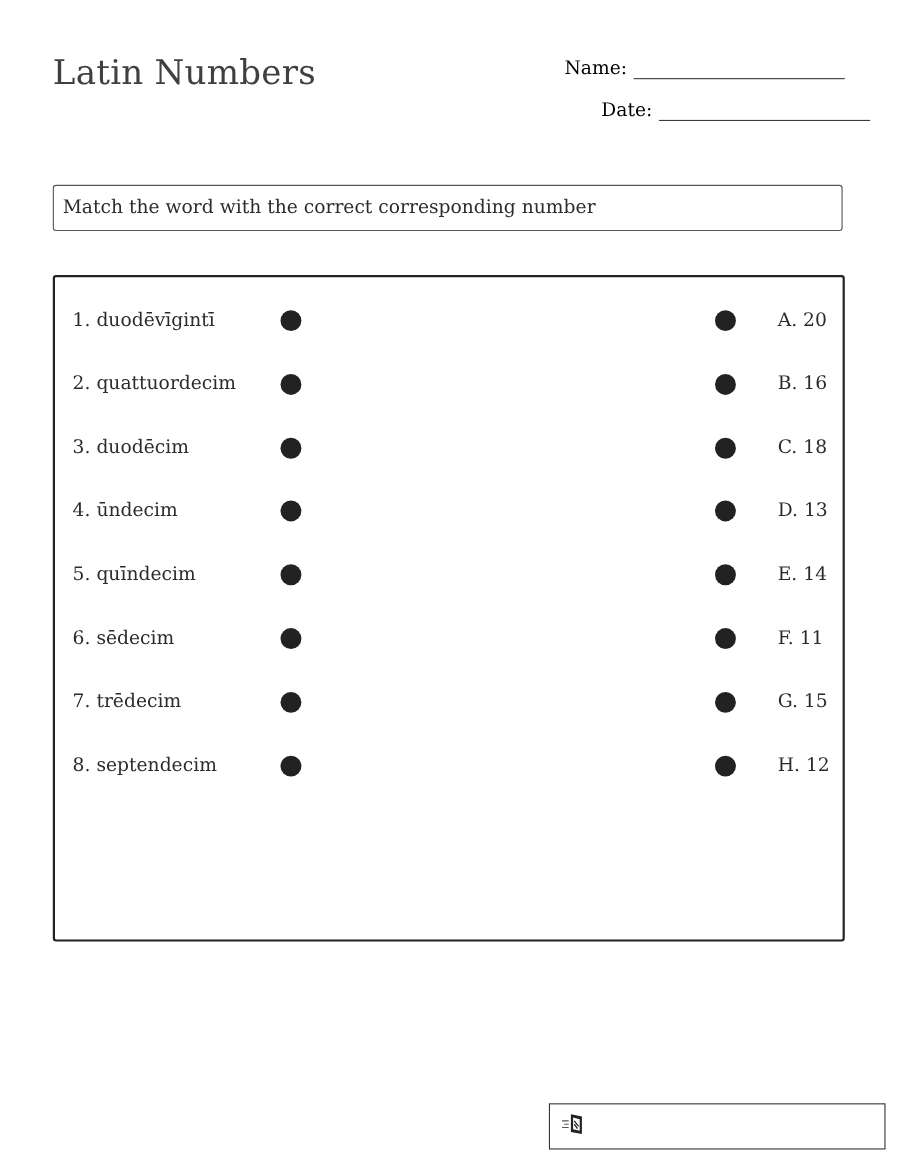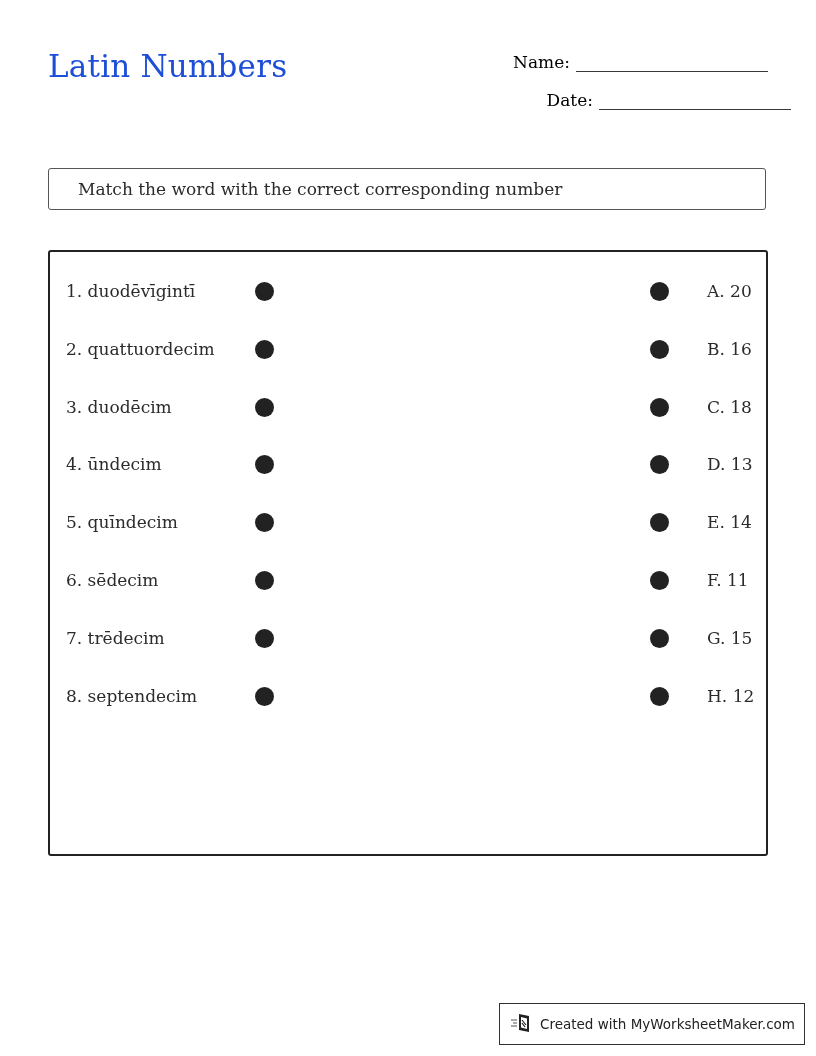--- a/index.html
+++ b/index.html
@@ -4,32 +4,32 @@
   <style>
     html, body { margin: 0; padding: 0; background: #ffffff; }
     body {
       width: 816px; height: 1056px; position: relative; overflow: hidden;
       font-family: "DejaVu Serif", "Liberation Serif", serif;
       color: #2b2b2b;
     }
     .title {
       position: absolute; left: 48px; top: 48px;
       font-size: 31px; font-weight: normal; letter-spacing: 0.2px;
-      color: #1d4ed8; margin: 0;
+      color: #404040; margin: 0;
     }
     .field-row { position: absolute; display: flex; align-items: flex-end; }
     .field-label {
       font-size: 17px; color: #000000; text-align: right; width: 60px;
       margin-right: 6px; line-height: 20px;
     }
     .field-line { width: 192px; border-bottom: 1.5px solid #3a3a3a; height: 18px; }
     .instructions {
       position: absolute; left: 48px; top: 168px; width: 718px; height: 42px;
       border: 1.5px solid #555; border-radius: 3px; box-sizing: border-box;
-      padding-left: 29px; display: flex; align-items: center;
+      padding-left: 8px; display: flex; align-items: center;
       font-size: 17px; color: #2b2b2b;
     }
     .match-box {
       position: absolute; left: 48px; top: 250px; width: 720px; height: 606px;
       border: 2px solid #222; border-radius: 3px; box-sizing: border-box;
     }
     .row { position: absolute; left: 0; width: 100%; height: 30px; }
     .word {
       position: absolute; left: 16px; top: 50%; transform: translateY(-50%);
       font-size: 17px; white-space: nowrap; color: #2b2b2b;
@@ -126,14 +126,13 @@
     <svg width="24" height="22" viewBox="0 0 24 22">
       <line x1="1" y1="8" x2="7" y2="8" stroke="#555" stroke-width="1"></line>
       <line x1="3" y1="11" x2="7" y2="11" stroke="#555" stroke-width="1"></line>
       <line x1="1" y1="14" x2="7" y2="14" stroke="#555" stroke-width="1"></line>
       <path d="M9 2 L19 4 L19 20 L9 18 Z" fill="#222"></path>
       <path d="M11 5 L17 6.5 L17 17 L11 15.5 Z" fill="#fff"></path>
       <line x1="12" y1="8" x2="16" y2="13" stroke="#222" stroke-width="1.2"></line>
       <line x1="12" y1="11" x2="15" y2="15" stroke="#222" stroke-width="1.2"></line>
     </svg>
   </span>
-  <span>Created with MyWorksheetMaker.com</span>
 </div>
 
 </body></html>

